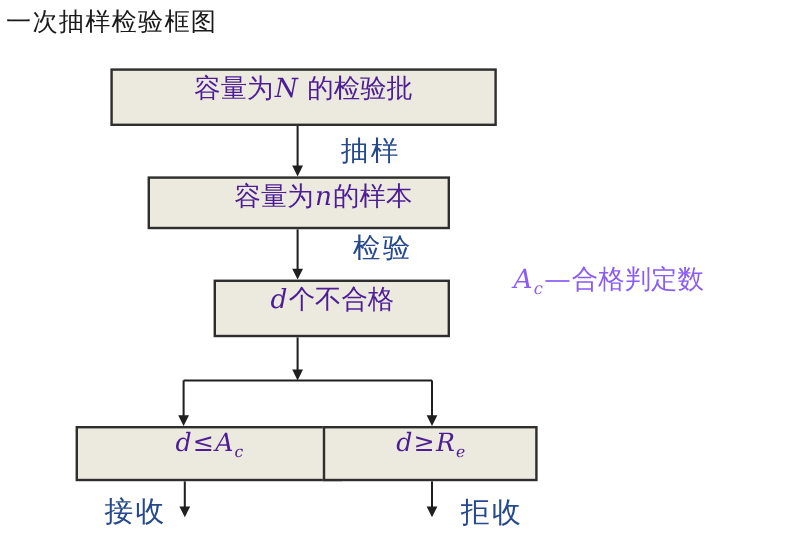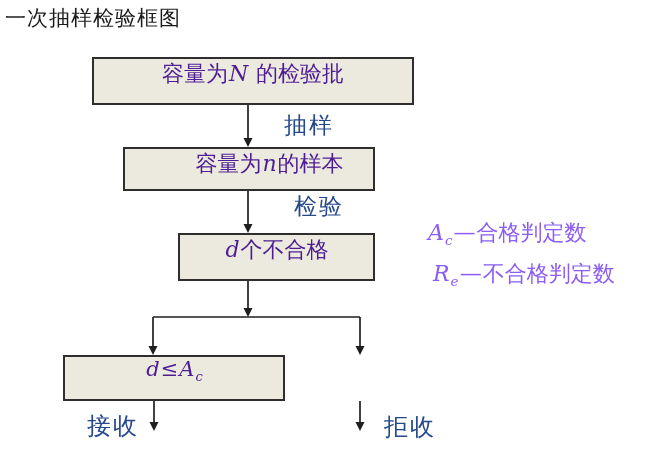--- a/index.html
+++ b/index.html
@@ -82,24 +82,24 @@
   <div class="blabel lbl-inspection">检验</div>
 
   <div class="box box-defects">
     <span><span class="ivar">d</span><span>个不合格</span></span>
   </div>
 
   <div class="box box-accept">
     <span><span class="ivar">d</span><span>≤</span><span class="ivar">A</span><span class="sub">c</span></span>
   </div>
 
+  <div class="box box-reject">
+    <span><span class="ivar">d</span><span>≥</span><span class="ivar">R</span><span class="sub">e</span></span>
+  </div>
 
   <div class="blabel lbl-reject">拒收</div>
   <div class="blabel lbl-accept">接收</div>
 
   <div class="legend-line legend-1">
     <span class="ivar">A</span><span class="sub">c</span><span class="dash">—</span><span>合格判定数</span>
   </div>
-  <div class="legend-line legend-2">
-    <span class="ivar">R</span><span class="sub">e</span><span class="dash">—</span><span>不合格判定数</span>
-  </div>
 
 </div>
 
 </body></html>

